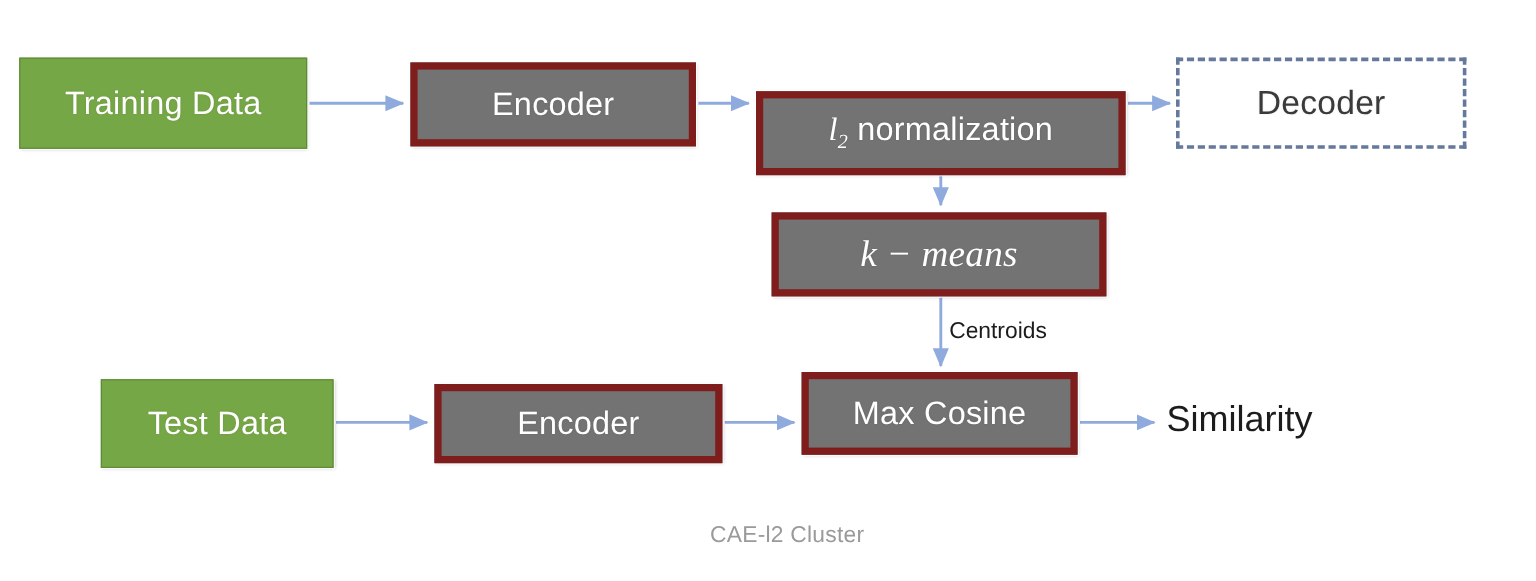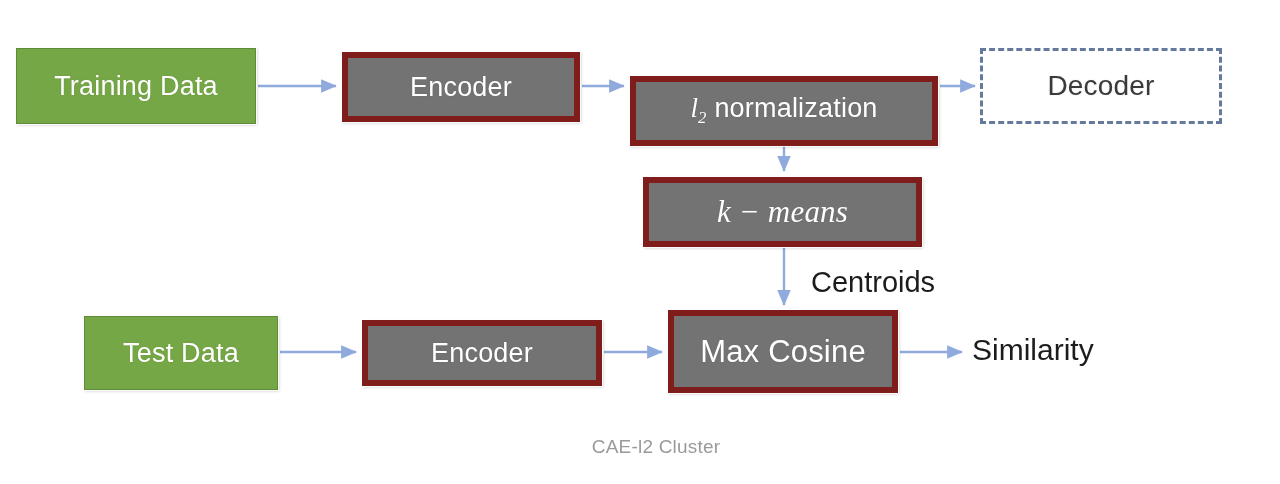--- a/index.html
+++ b/index.html
@@ -134,33 +134,33 @@
   </div>
 
   <div class="node dashed" style="left:980px; top:48px; width:242px; height:76px; font-size:28px;">
     <span class="label">Decoder</span>
   </div>
 
   <div class="node orange" style="left:643px; top:177px; width:279px; height:70px; font-size:31px;">
     <span class="label math">k − means</span>
   </div>
 
-  <div class="freetext" style="left:791px; top:266px; font-size:29px;margin-left:20px;">
+  <div class="freetext" style="left:791px; top:266px; font-size:19px;">
     <span>Centroids</span>
   </div>
 
   <div class="node green" style="left:84px; top:316px; width:194px; height:74px; font-size:27px;">
     <span class="label">Test Data</span>
   </div>
 
   <div class="node orange" style="left:362px; top:320px; width:240px; height:66px; font-size:27px;">
     <span class="label">Encoder</span>
   </div>
 
-  <div class="node orange" style="left:668px; top:310px; width:230px; height:83px; font-size:31px;">
+  <div class="node orange" style="left:668px; top:310px; width:230px; height:69px; font-size:27px;">
     <span class="label two-line">
       <span>Max Cosine</span><br>
     </span>
   </div>
 
   <div class="freetext" style="left:972px; top:333px; font-size:30px;">
     <span>Similarity</span>
   </div>
 
   <div class="caption" style="left:16px; top:436px;">

